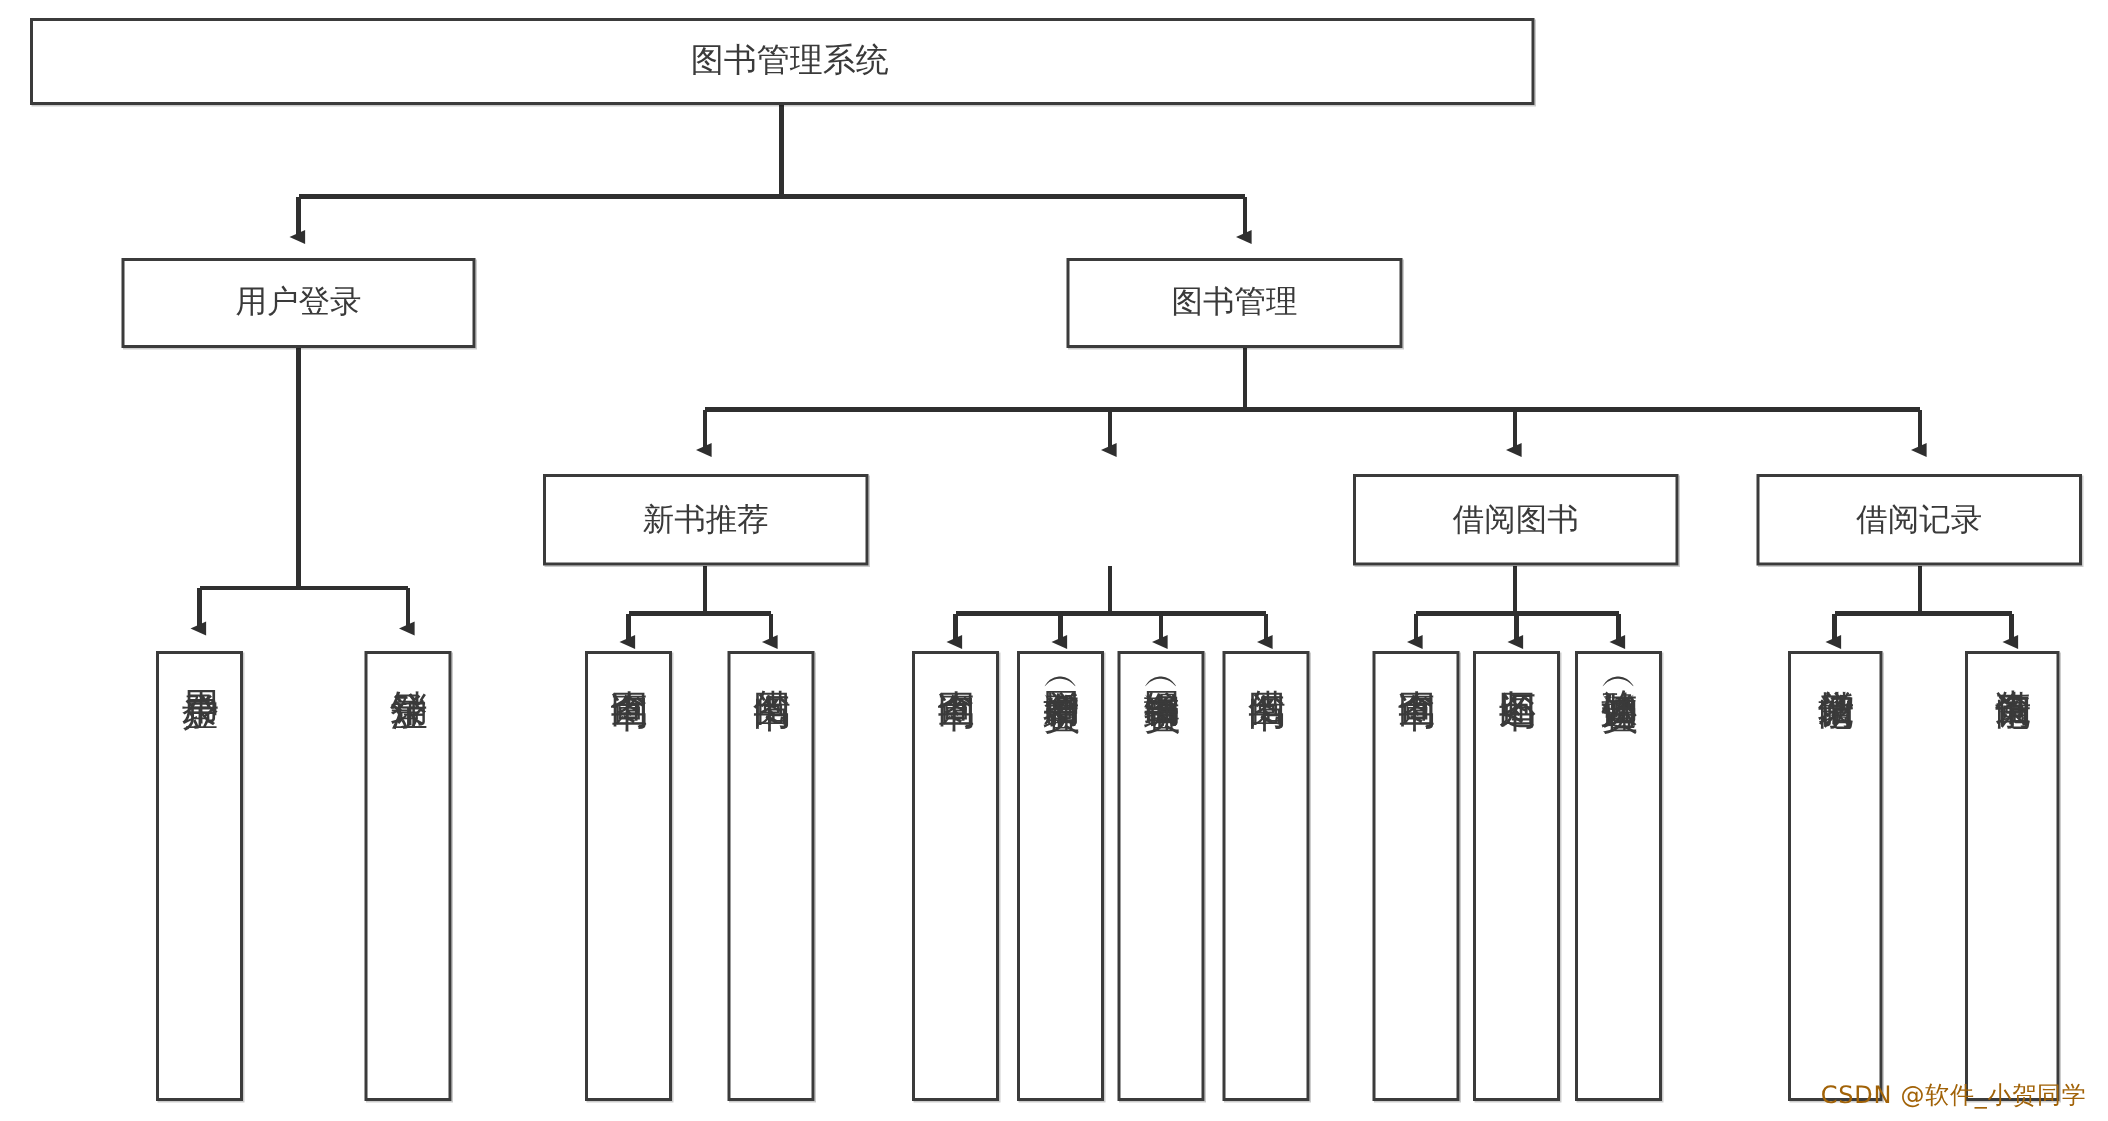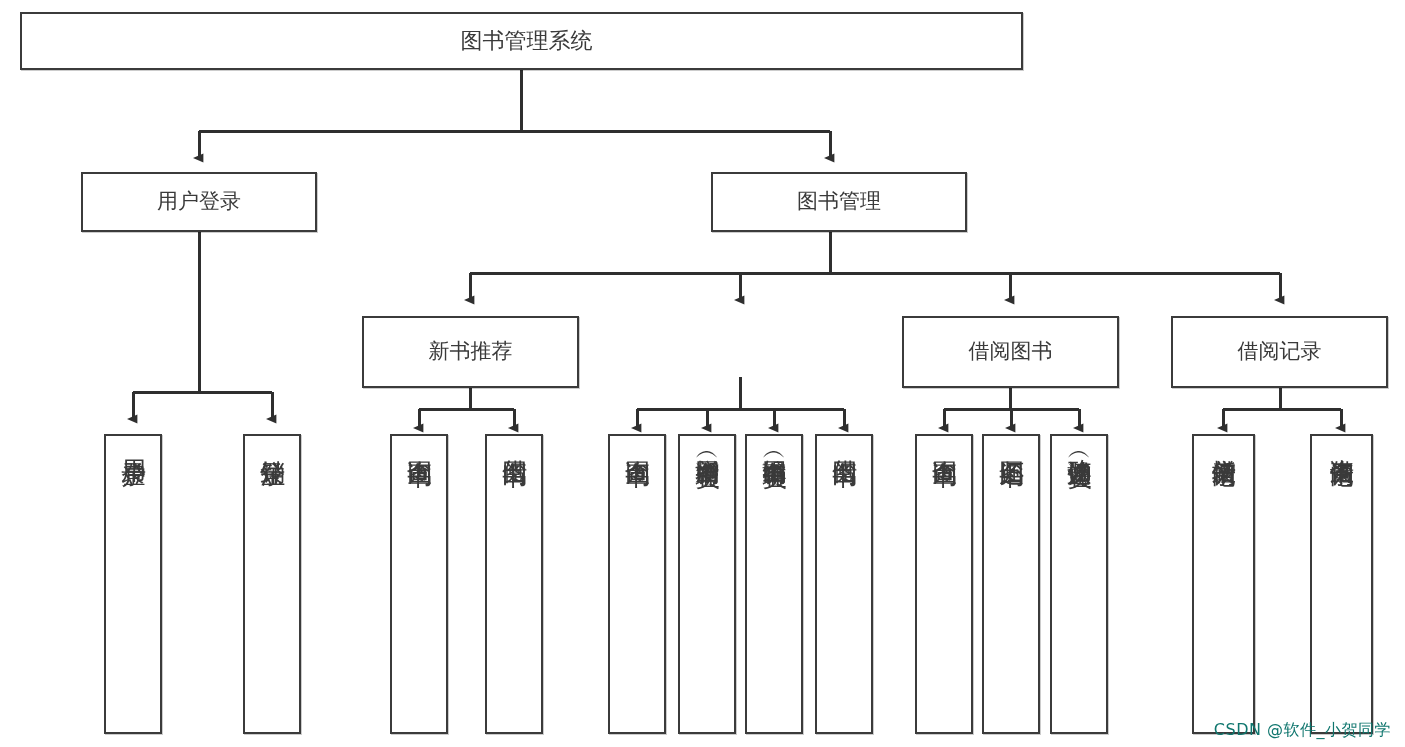--- a/index.html
+++ b/index.html
@@ -43,24 +43,24 @@
     color: #3a3a3a;
   }
   
   .node.root        { left: 20px;  top: 12px;  width: 1003px; height: 58px; }
   .node.root .node-label  { font-size: 22px; margin-left: 10px; }
 
   
   .node.lvl1        { height: 60px; }
   .node.lvl1 .node-label  { font-size: 21px; }
   .node.n-login     { left: 81px;  top: 172px; width: 236px; }
-  .node.n-bookmgmt  { left: 711px; top: 172px; width: 256px; }
-
-  
-  .node.lvl2        { top: 316px; height: 72px; width: 217px; justify-content: center; }
+  .node.n-bookmgmt  { left: 711px; top: 172px; width: 224px; }
+
+  
+  .node.lvl2        { top: 316px; height: 61px; width: 217px; justify-content: center; }
   .node.lvl2 .node-label  { font-size: 21px; }
   .node.n-newbook   { left: 362px; }
   .node.n-borrow    { left: 632px; }
   .node.n-current   { left: 902px; }
   .node.n-record    { left: 1171px; }
 
   
   .node.leaf {
     top: 434px;
     height: 300px;
@@ -76,21 +76,21 @@
     line-height: 1.05;
     white-space: nowrap;
   }
   .node.leaf.tall-text .node-label { font-size: 24px; }
 
   .watermark {
     position: absolute;
     right: 14px;
     bottom: 6px;
     font-size: 16px;
-    color: #0f766e;
+    color: #a16207;
     letter-spacing: 0.5px;
     white-space: nowrap;
     text-align: right;
   }
 </style>
 </head>
 <body>
 
 <div id="canvas">
 

